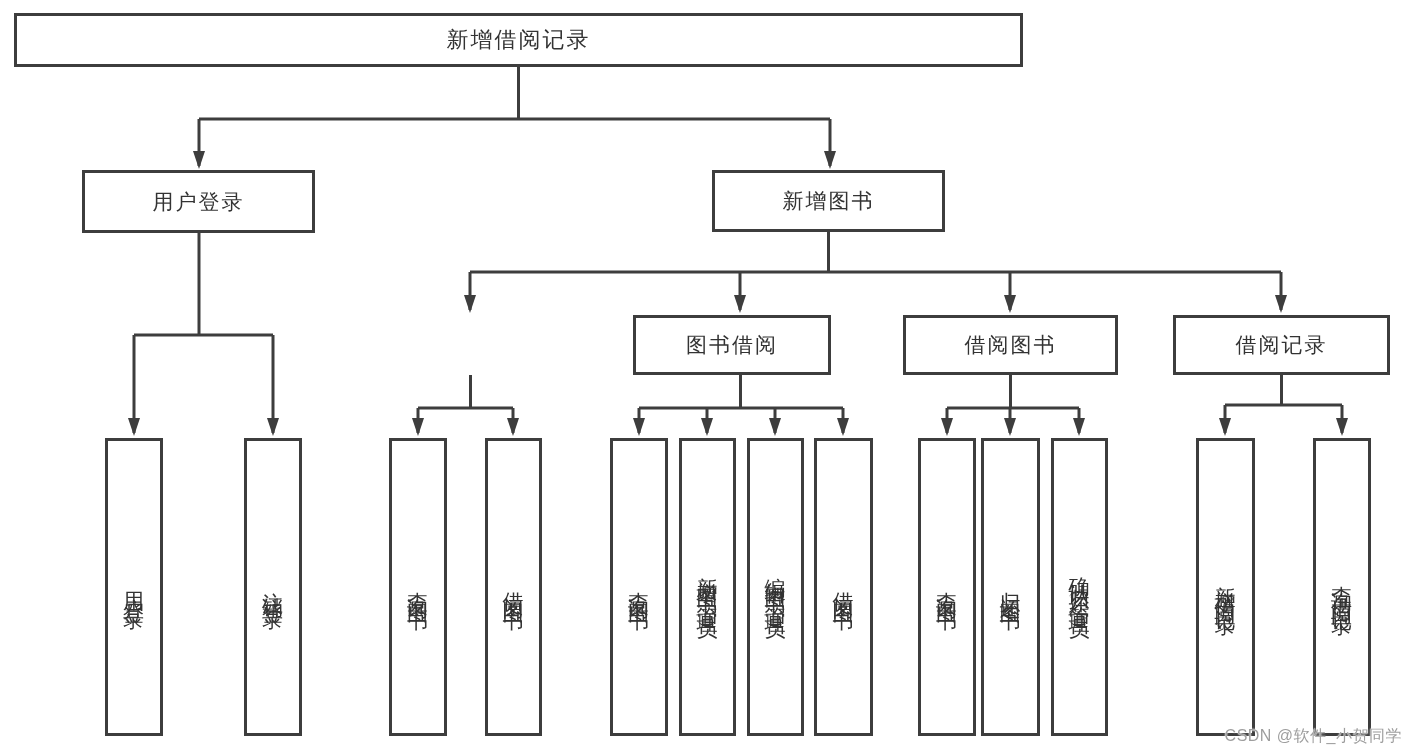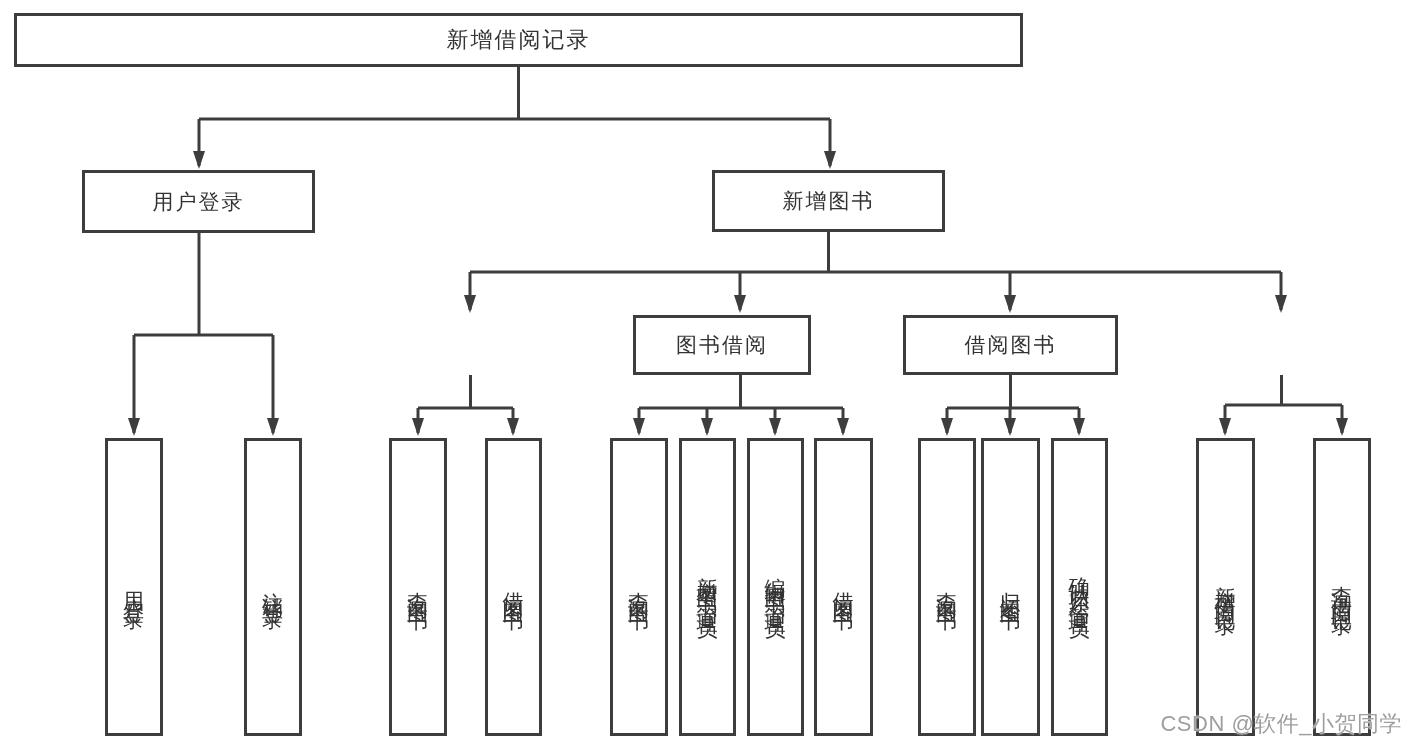--- a/index.html
+++ b/index.html
@@ -24,22 +24,22 @@
     text-align:center;
   }
   .h-label{font-size:21px;letter-spacing:2px;white-space:nowrap;}
   .root-label{font-size:22px;}
   .v-box{
     writing-mode:vertical-rl;
     font-size:21px;letter-spacing:6px;line-height:1;
     padding:6px 0;
   }
   .watermark{
-    position:absolute;right:3px;bottom:8px;
-    font-size:22px;letter-spacing:0.5px;
+    position:absolute;right:3px;bottom:0;
+    font-size:16px;letter-spacing:0.5px;
     color:var(--watermark);
     text-shadow:0 0 2px #ffffff,0 0 1px #ffffff;
     white-space:nowrap;
   }
 </style>
 </head>
 <body>
 
 <div class="stage">
 
@@ -97,25 +97,28 @@
     <span class="h-label root-label">新增借阅记录</span>
   </div>
 
   <div class="box" style="left:82px;top:170px;width:233px;height:63px;">
     <span class="h-label">用户登录</span>
   </div>
   <div class="box" style="left:712px;top:170px;width:233px;height:62px;">
     <span class="h-label">新增图书</span>
   </div>
 
-  <div class="box" style="left:633px;top:315px;width:178px;height:60px;">
+  <div class="box" style="left:633px;top:315px;width:198px;height:60px;">
     <span class="h-label">图书借阅</span>
   </div>
   <div class="box" style="left:903px;top:315px;width:215px;height:60px;">
     <span class="h-label">借阅图书</span>
+  </div>
+  <div class="box" style="left:1173px;top:315px;width:217px;height:60px;">
+    <span class="h-label">借阅记录</span>
   </div>
 
   <div class="box v-box" style="left:105px;top:438px;width:58px;height:298px;">
     <span>用户登录</span>
   </div>
   <div class="box v-box" style="left:244px;top:438px;width:58px;height:298px;">
     <span>注销登录</span>
   </div>
   <div class="box v-box" style="left:389px;top:438px;width:58px;height:298px;">
     <span>查询图书</span>

